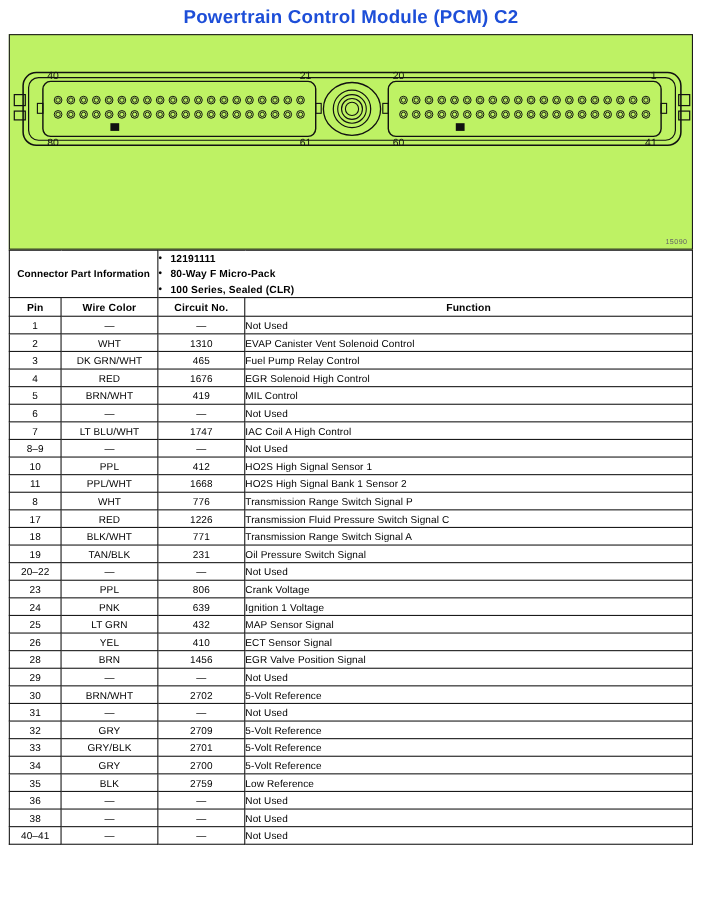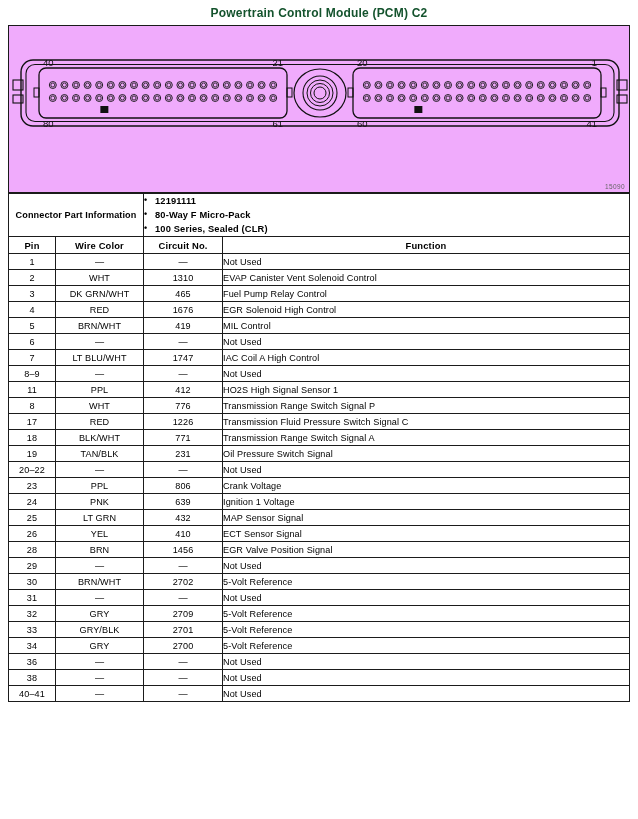--- a/index.html
+++ b/index.html
@@ -13,34 +13,34 @@
     height: 819px;
     font-family: "Liberation Sans", sans-serif;
     color: #000000;
     position: relative;
     overflow: hidden;
   }
 
   
   .page-title {
     text-align: center;
-    font-size: 12px;
+    font-size: 17px;
     font-weight: bold;
     letter-spacing: 0.2px;
     padding: 6px 0 5px 0;
-    color: #14532d;
+    color: #1d4ed8;
   }
 
   
   .illustration {
     position: relative;
     margin: 0 8px 0 8px;
-    height: 168px;
+    height: 196px;
     border: 1.3px solid #1a1a1a;
-    background: #f0abfc;
+    background: #bef264;
     box-sizing: border-box;
   }
   .fig-number {
     position: absolute;
     right: 4px;
     bottom: 2px;
     font-size: 6.5px;
     color: #666;
     letter-spacing: 0.4px;
     font-family: "Liberation Sans", sans-serif;
@@ -389,24 +389,30 @@
         <td class="c-circuit">1747</td>
         <td class="c-func">IAC Coil A High Control</td>
       </tr>
       <tr>
         <td class="c-pin">8–9</td>
         <td class="c-color">—</td>
         <td class="c-circuit">—</td>
         <td class="c-func">Not Used</td>
       </tr>
       <tr>
-        <td class="c-pin">11</td>
+        <td class="c-pin">10</td>
         <td class="c-color">PPL</td>
         <td class="c-circuit">412</td>
         <td class="c-func">HO2S High Signal Sensor 1</td>
+      </tr>
+      <tr>
+        <td class="c-pin">11</td>
+        <td class="c-color">PPL/WHT</td>
+        <td class="c-circuit">1668</td>
+        <td class="c-func">HO2S High Signal Bank 1 Sensor 2</td>
       </tr>
       <tr>
         <td class="c-pin">8</td>
         <td class="c-color">WHT</td>
         <td class="c-circuit">776</td>
         <td class="c-func">Transmission Range Switch Signal P</td>
       </tr>
       <tr>
         <td class="c-pin">17</td>
         <td class="c-color">RED</td>
@@ -491,20 +497,26 @@
         <td class="c-circuit">2701</td>
         <td class="c-func">5-Volt Reference</td>
       </tr>
       <tr>
         <td class="c-pin">34</td>
         <td class="c-color">GRY</td>
         <td class="c-circuit">2700</td>
         <td class="c-func">5-Volt Reference</td>
       </tr>
       <tr>
+        <td class="c-pin">35</td>
+        <td class="c-color">BLK</td>
+        <td class="c-circuit">2759</td>
+        <td class="c-func">Low Reference</td>
+      </tr>
+      <tr>
         <td class="c-pin">36</td>
         <td class="c-color">—</td>
         <td class="c-circuit">—</td>
         <td class="c-func">Not Used</td>
       </tr>
       <tr>
         <td class="c-pin">38</td>
         <td class="c-color">—</td>
         <td class="c-circuit">—</td>
         <td class="c-func">Not Used</td>

